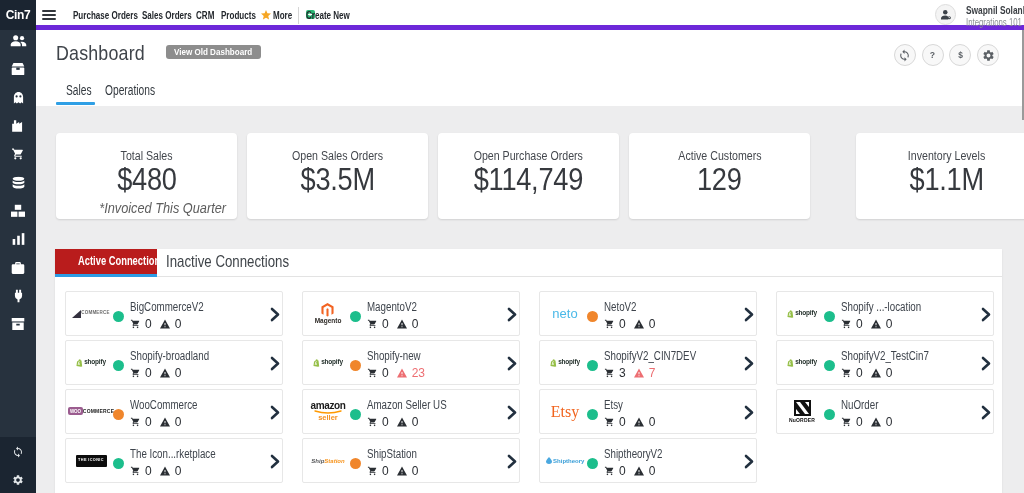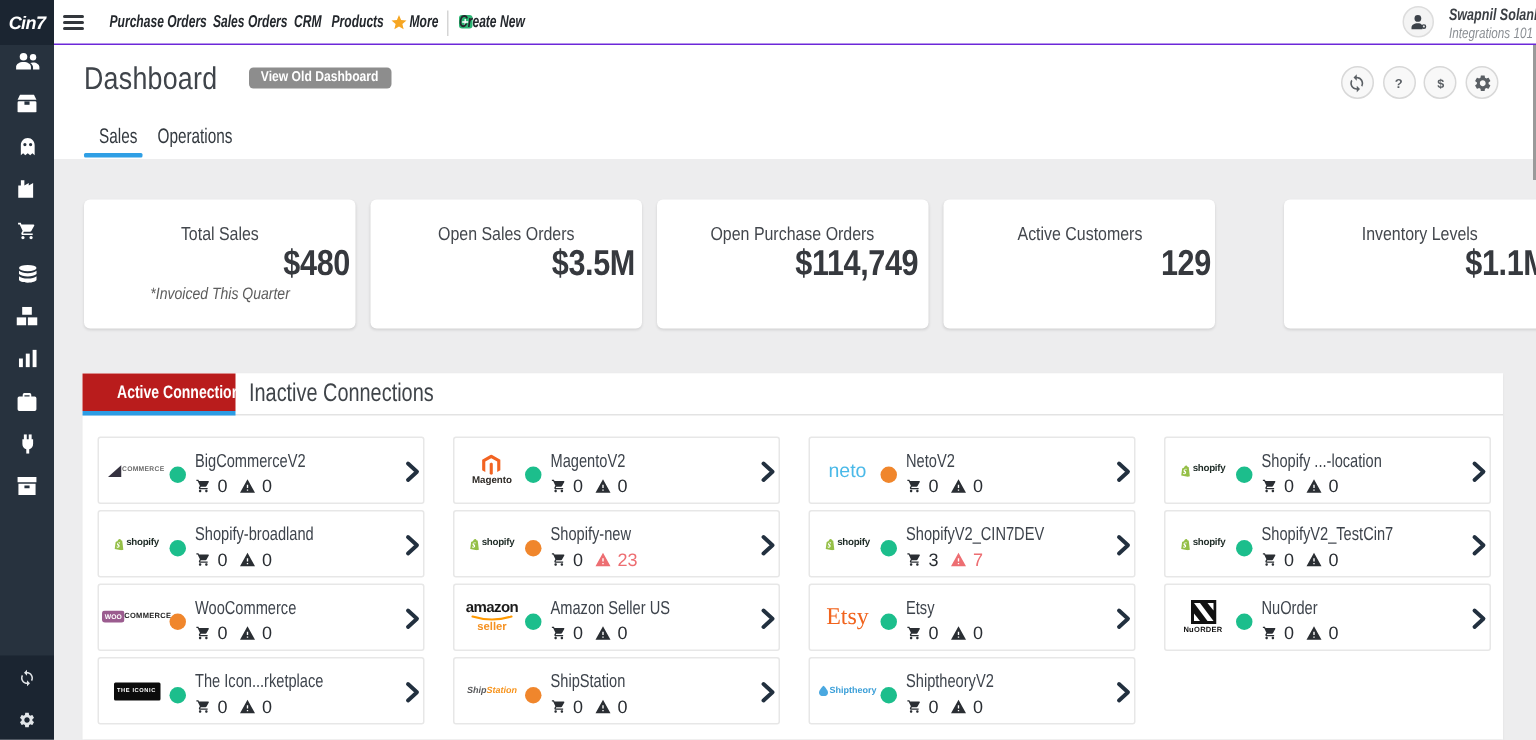--- a/index.html
+++ b/index.html
@@ -1,21 +1,21 @@
 <!DOCTYPE html>
 <html><head><meta charset="utf-8">
 <style>
 * { margin:0; padding:0; box-sizing:border-box; }
 html,body { width:1024px; height:493px; overflow:hidden; font-family:"Liberation Sans",sans-serif; background:#ededee; }
 .cx { display:inline-block; transform:scaleX(.78); transform-origin:0 50%; white-space:nowrap; }
 .cx72 { display:inline-block; transform:scaleX(.70); transform-origin:0 50%; white-space:nowrap; }
 .cx85 { display:inline-block; transform:scaleX(.85); transform-origin:0 50%; white-space:nowrap; }
 
 
-#header { position:absolute; left:0; top:0; width:1024px; height:30px; background:#fff; border-bottom:1px solid #6d28d9; z-index:5;font-style:italic; }
+#header { position:absolute; left:0; top:0; width:1024px; height:30px; background:#fff; border-bottom:5px solid #6d28d9; z-index:5; }
 #logo { position:absolute; left:0; top:0; width:36px; height:30px; background:#1b2531; color:#fff; font-size:12px; font-weight:700; text-align:center; line-height:30px; letter-spacing:-.4px; }
 #burger { position:absolute; left:42px; top:9.5px; width:14px; height:12px; }
 #burger div { height:2.1px; background:#33373c; margin-bottom:2.3px; border-radius:1px; }
 .nav { position:absolute; top:9px; font-size:11.5px; font-weight:600; color:#23272c; white-space:nowrap; }
 #navsep { position:absolute; left:298px; top:7px; width:1px; height:17px; background:#d5d5d5; }
 #plusbox { position:absolute; left:305.5px; top:10px; width:9px; height:9px; background:#2bb673; border-radius:2px; color:#fff; font-size:8px; font-weight:700; text-align:center; line-height:9px; }
 #avatar { position:absolute; left:935px; top:4px; width:21px; height:21px; border-radius:50%; background:#f4f4f4; border:1px solid #ddd; display:flex; align-items:center; justify-content:center; }
 #uname { position:absolute; left:966px; top:3.5px; font-size:11px; font-weight:700; color:#3b3f44; white-space:nowrap; }
 #usub { position:absolute; left:966px; top:16.5px; font-size:10px; color:#8b8f94; white-space:nowrap; }
 
@@ -31,22 +31,22 @@
 .cbtn { position:absolute; top:14px; width:22px; height:22px; border-radius:50%; background:#f8f8f8; border:1px solid #d8d8d8; display:flex; align-items:center; justify-content:center; }
 .tab { position:absolute; top:52px; font-size:14px; font-weight:500; color:#33393f; }
 #tabline { position:absolute; left:20px; top:72px; width:39px; height:3px; background:#2f9fe5; border-radius:1px; }
 
 
 #sbthumb { position:absolute; left:1022px; top:30px; width:2px; height:90px; background:#9a9a9a; z-index:9; }
 
 
 .kpi { position:absolute; top:133px; width:181px; height:86px; background:#fff; border-radius:4px; box-shadow:0 1px 2px rgba(0,0,0,.12); text-align:center; }
 .kpilabel { margin-top:16px; font-size:12.5px; color:#43474d; }
-.kpival { margin-top:0px; font-size:24px; font-weight:700; color:#36393e; letter-spacing:-.3px; line-height:1.05;text-align:right; }
-.kpinote { margin-top:2px; font-size:11px; font-style:italic; color:#5d5d5d; }
+.kpival { margin-top:0px; font-size:32px; font-weight:400; color:#36393e; letter-spacing:-.3px; line-height:1.05; }
+.kpinote { margin-top:2px; font-size:15px; font-style:italic; color:#5d5d5d;text-align:right; }
 
 
 #panel { position:absolute; left:55px; top:249px; width:947px; height:244px; background:#fff; box-shadow:0 1px 2px rgba(0,0,0,.08); }
 #tabstrip { position:absolute; left:0; top:0; width:947px; height:28px; border-bottom:1px solid #e3e3e3; background:#fff; }
 #acttab { position:absolute; left:0; top:0; width:102px; height:25px; background:#b91c1c; color:#fff; font-size:12px; font-weight:700; line-height:25px; padding-left:23px; }
 #actline { position:absolute; left:0; top:25px; width:102px; height:3px; background:#2c9ce4; }
 #inacttab { position:absolute; left:111px; top:0; font-size:17px; color:#3f4449; line-height:25px; }
 .ccard { position:absolute; width:218px; height:45px; background:#fff; border:1px solid #e7e7e7; border-radius:2px; }
 .clogo { position:absolute; left:2px; top:0; width:46px; height:43px; display:flex; align-items:center; justify-content:center; line-height:1; }
 .dot { position:absolute; left:46.5px; top:19px; width:11px; height:11px; border-radius:50%; }

